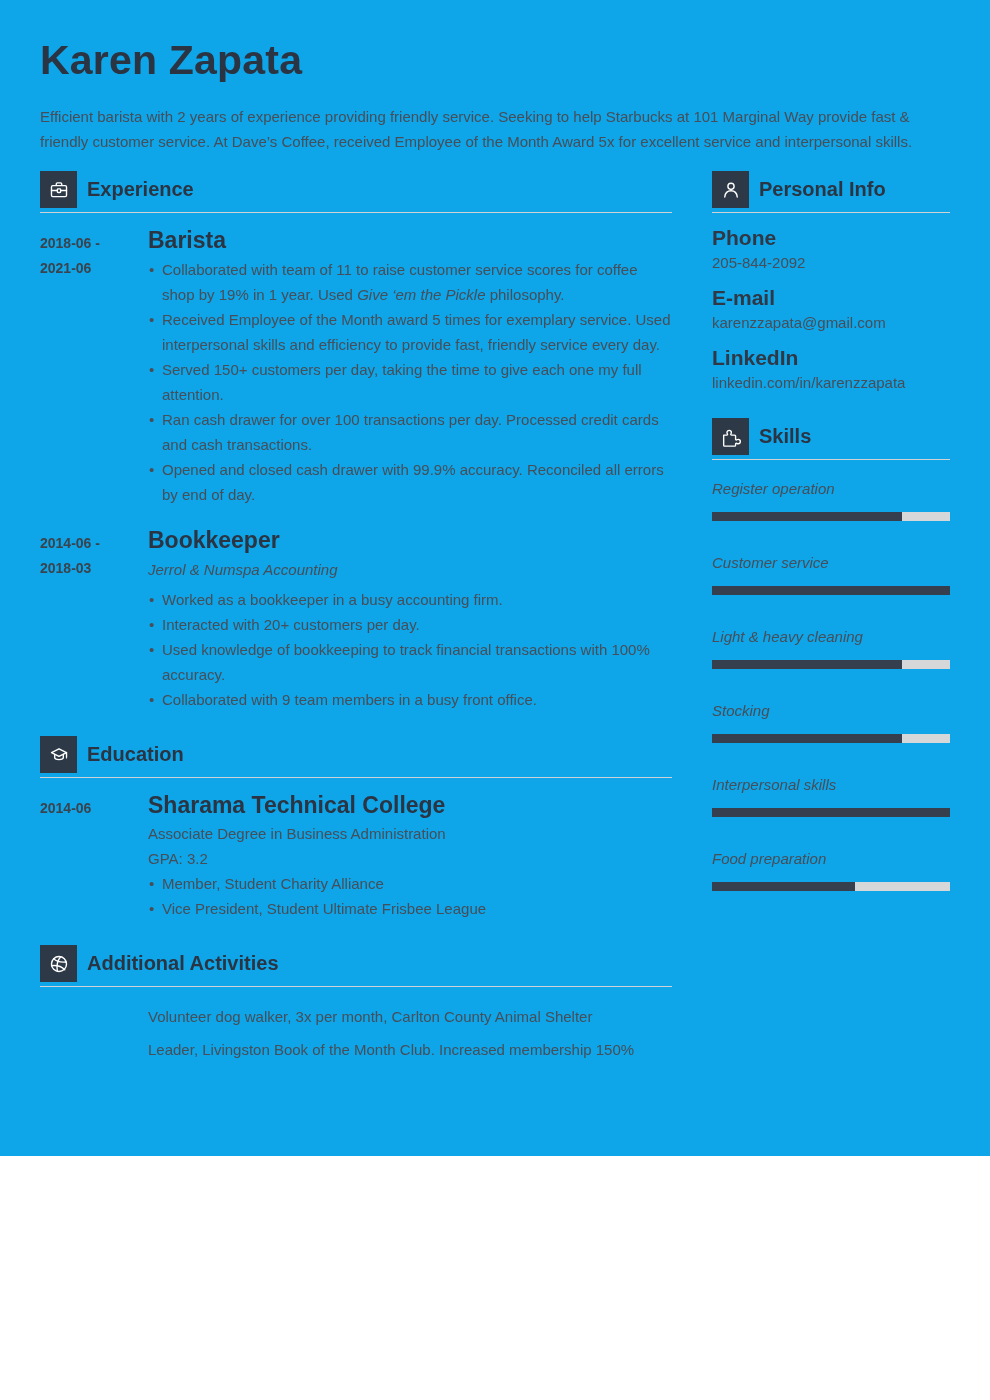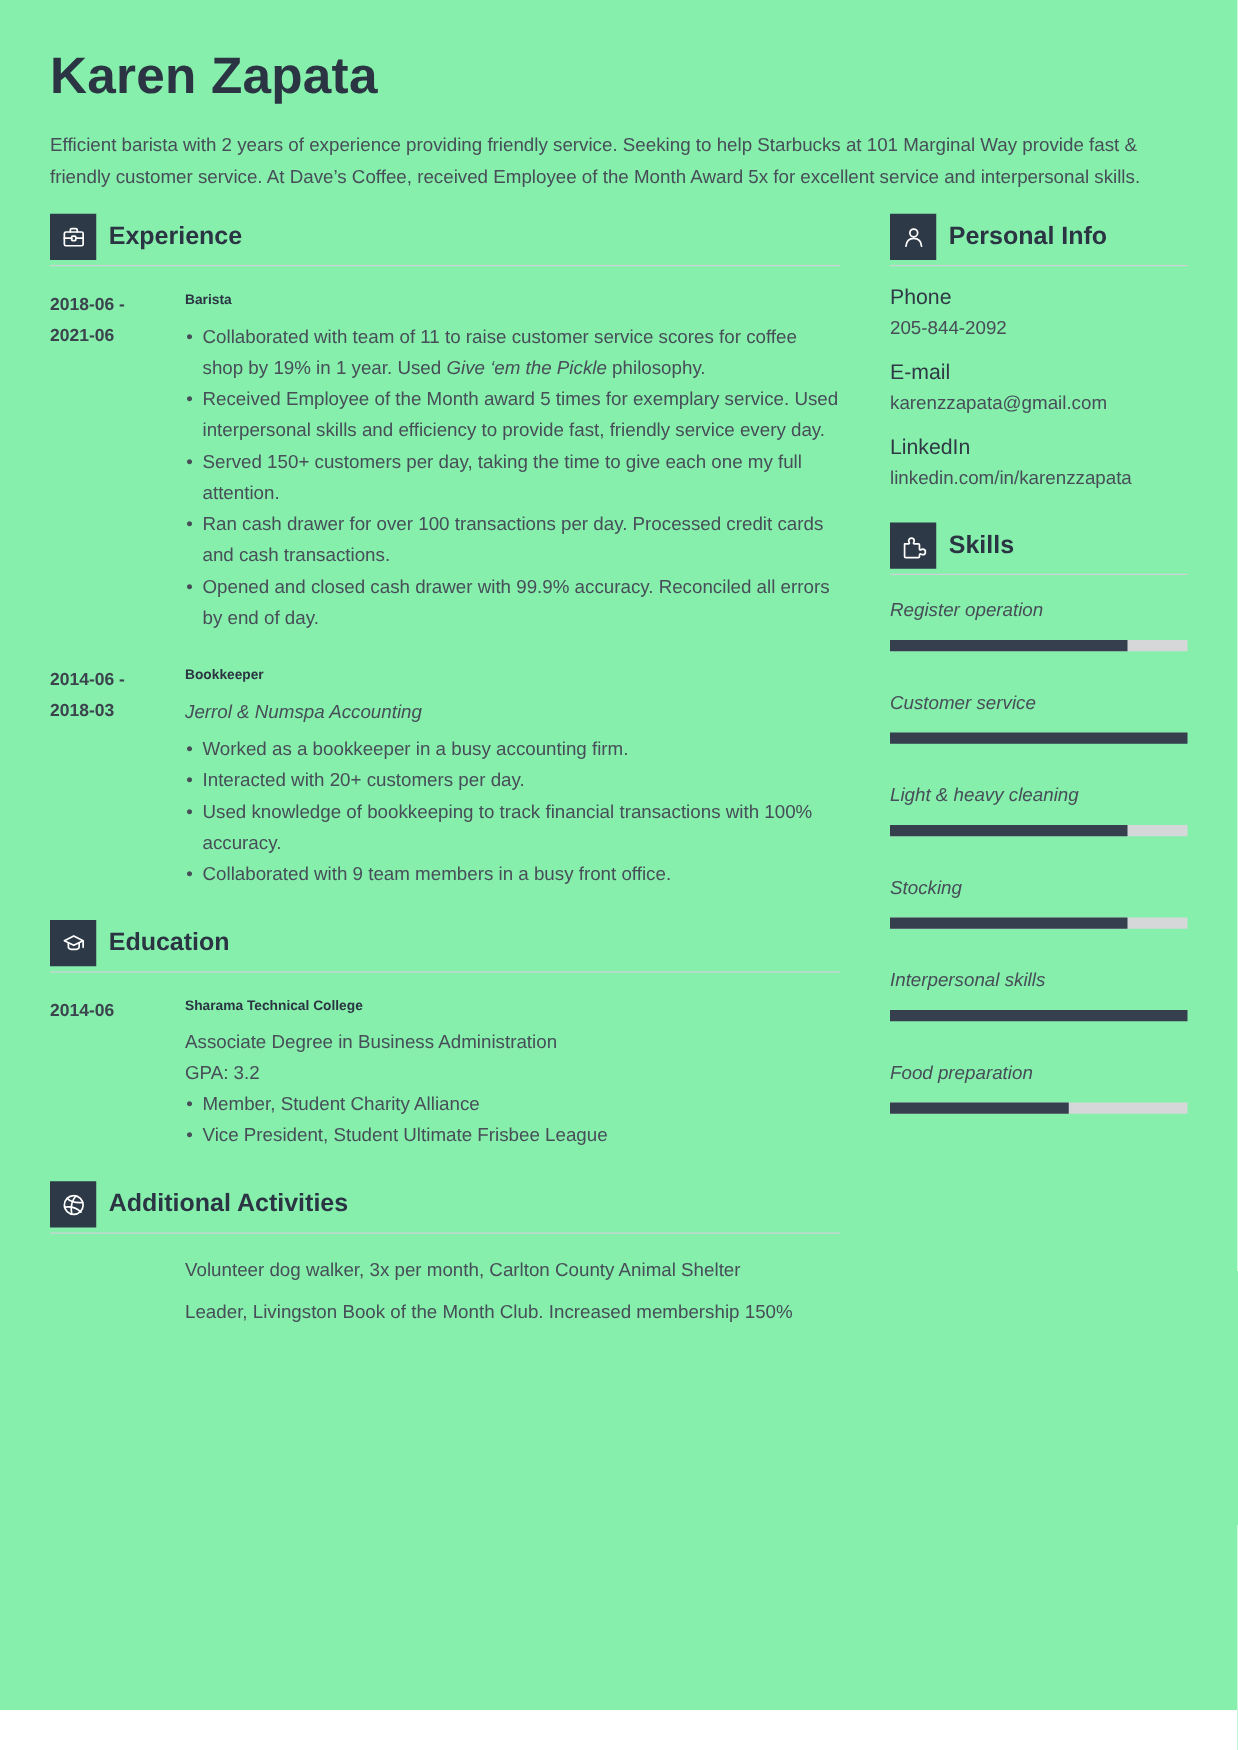--- a/index.html
+++ b/index.html
@@ -1,17 +1,17 @@
 <!DOCTYPE html>
 <html><head>
 <meta charset="utf-8">
 <style>
   html,body { margin:0; padding:0; background:#fff; }
   .page {
-    position:relative; width:990px; height:1368px; background:#86efac;
+    position:relative; width:990px; height:1156px; background:#0ea5e9;
     font-family:"Liberation Sans", sans-serif; color:#474e58; overflow:hidden;
   }
   
   .header { position:absolute; left:40px; top:36px; width:886px; }
   .name { margin:0; font-size:41px; font-weight:700; color:#2b3442; line-height:48px; letter-spacing:0.2px; }
   .summary { margin:20px 0 0 0; font-size:15px; line-height:25px; color:#474e58; width:880px; }
 
   
   .main-col { position:absolute; left:40px; top:171px; width:632px; }
   .sidebar  { position:absolute; left:712px; top:171px; width:238px; }
@@ -23,36 +23,36 @@
   .icon-box svg { width:22px; height:22px; stroke:#ffffff; fill:none;
                   stroke-width:1.5; stroke-linecap:round; stroke-linejoin:round; }
   .sec-title { margin:0; font-size:20px; font-weight:700; color:#2b3442; }
   .sec-rule { border:none; border-top:1px solid #d0d3d6; margin:4px 0 0 0; }
 
   
   .entry { display:flex; margin-top:15px; }
   .dates { width:108px; flex:0 0 108px; font-size:14px; font-weight:700;
            color:#3b434d; line-height:25px; padding-top:3px; }
   .entry-body { flex:1; }
-  .entry-title { margin:0; font-size:11px; font-weight:700; color:#2b3442; line-height:24px; }
+  .entry-title { margin:0; font-size:23px; font-weight:700; color:#2b3442; line-height:24px; }
   .entry-sub { margin:5px 0 0 0; font-style:italic; font-size:15px; color:#474e58; line-height:25px; }
   .plain-line { margin:4px 0 0 0; font-size:15px; color:#474e58; line-height:25px; }
   .bullets { list-style:none; margin:5px 0 0 0; padding:0; font-size:15px;
              color:#474e58; line-height:25px; }
   .bullets li { position:relative; padding-left:14px; }
   .bullets li::before { content:"\2022"; position:absolute; left:1px; color:#474e58; }
   .section { margin-top:0; }
   .section + .section { margin-top:24px; }
   .activity-body { margin-left:108px; }
   .activity-line { margin:17px 0 0 0; font-size:15px; color:#474e58; line-height:25px; }
   .activity-line + .activity-line { margin-top:8px; }
 
   
   .pi-fields { margin-top:3px; }
-  .pi-label { margin:15px 0 0 0; font-size:17px; font-weight:400; color:#2f3844; line-height:20px; }
+  .pi-label { margin:15px 0 0 0; font-size:21px; font-weight:700; color:#2f3844; line-height:20px; }
   .pi-value { margin:5px 0 0 0; font-size:15px; color:#474e58; line-height:20px; }
   .side-section + .side-section { margin-top:25px; }
   .skill { margin-top:32px; }
   .skill:first-of-type { margin-top:19px; }
   .skill-label { margin:0; font-size:15px; color:#474e58; line-height:20px;font-style:italic; }
   .skill-bar { margin-top:13px; height:9px; background:#d5d7d9; width:100%; }
   .skill-fill { height:100%; background:#353f4d; width:0; }
 </style>
 </head>
 <body>

